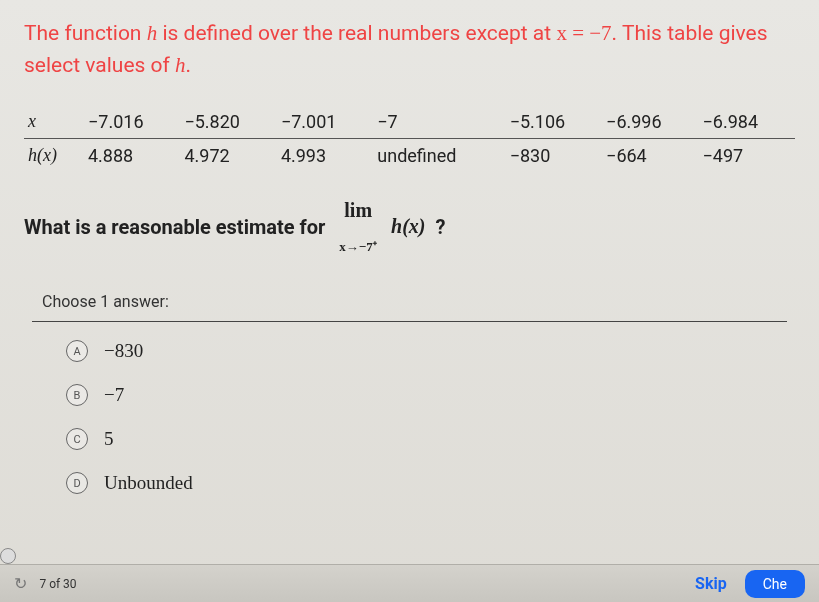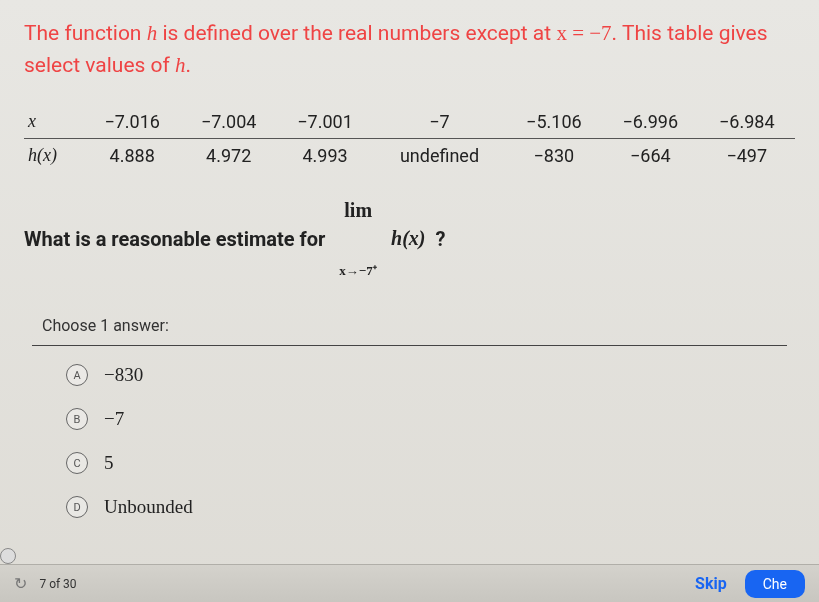--- a/index.html
+++ b/index.html
@@ -26,21 +26,20 @@
     .table-wrap {
       width: 100%;
       margin-bottom: 28px;
     }
     table {
       border-collapse: collapse;
       width: 100%;
       font-size: 18px;
     }
     td {
-      text-align: center;
       padding: 6px 4px;
       white-space: nowrap;
     }
     .row-x td { padding-bottom: 6px; }
     .row-hx td { padding-top: 6px; border-top: 1px solid #555; }
     .row-hx td:first-child, .row-x td:first-child {
       text-align: left;
       font-family: "Times New Roman", serif;
       font-style: italic;
       padding-left: 4px;
@@ -56,21 +55,20 @@
       margin-bottom: 32px;
       font-weight: bold;
     }
     .limit-block {
       display: inline-flex;
       flex-direction: column;
       align-items: center;
       font-family: "Times New Roman", serif;
       line-height: 1;
       margin: 0 4px;
-      gap: 24px;
     }
     .limit-top { font-size: 20px; }
     .limit-bottom { font-size: 13px; margin-top: 20px; }
     .hx-expr { font-family: "Times New Roman", serif; font-style: italic; font-size: 20px; }
     .choose-label {
       font-size: 16px;
       color: #333;
       margin-bottom: 10px;
       padding-left: 18px;
       margin-top: 39px;
@@ -164,21 +162,21 @@
   <p class="problem-text">
     <span>The function </span><span class="math-var">h</span><span> is defined over the real numbers except at </span><span class="math-expr">x = −7</span><span>. This table gives select values of </span><span class="math-var">h</span><span>.</span>
   </p>
 
   <div class="table-wrap">
     <table>
       <tbody>
           <tr class="row-x">
         <td><span class="math-var">x</span></td>
         <td>−7.016</td>
-        <td>−7.004</td>
+        <td>−5.820</td>
         <td>−7.001</td>
         <td>−7</td>
         <td>−5.106</td>
         <td>−6.996</td>
         <td>−6.984</td>
       </tr>
       <tr class="row-hx">
         <td><span class="math-expr" style="font-style:italic">h(x)</span></td>
         <td>4.888</td>
         <td>4.972</td>

